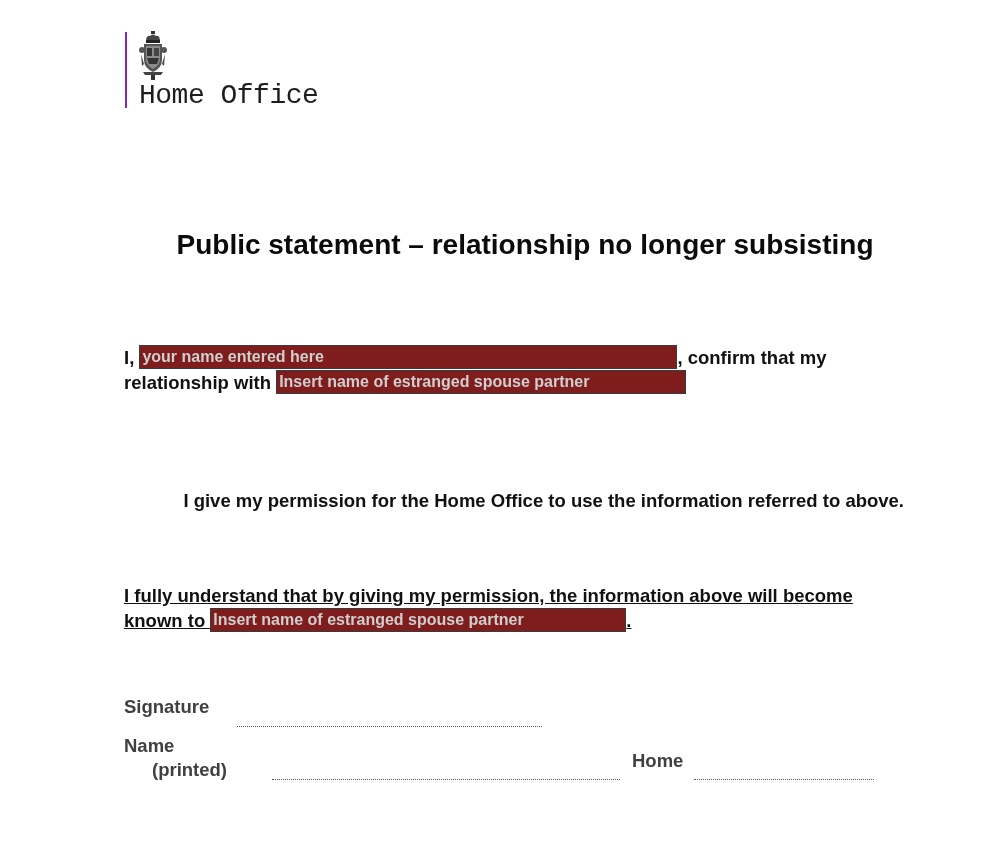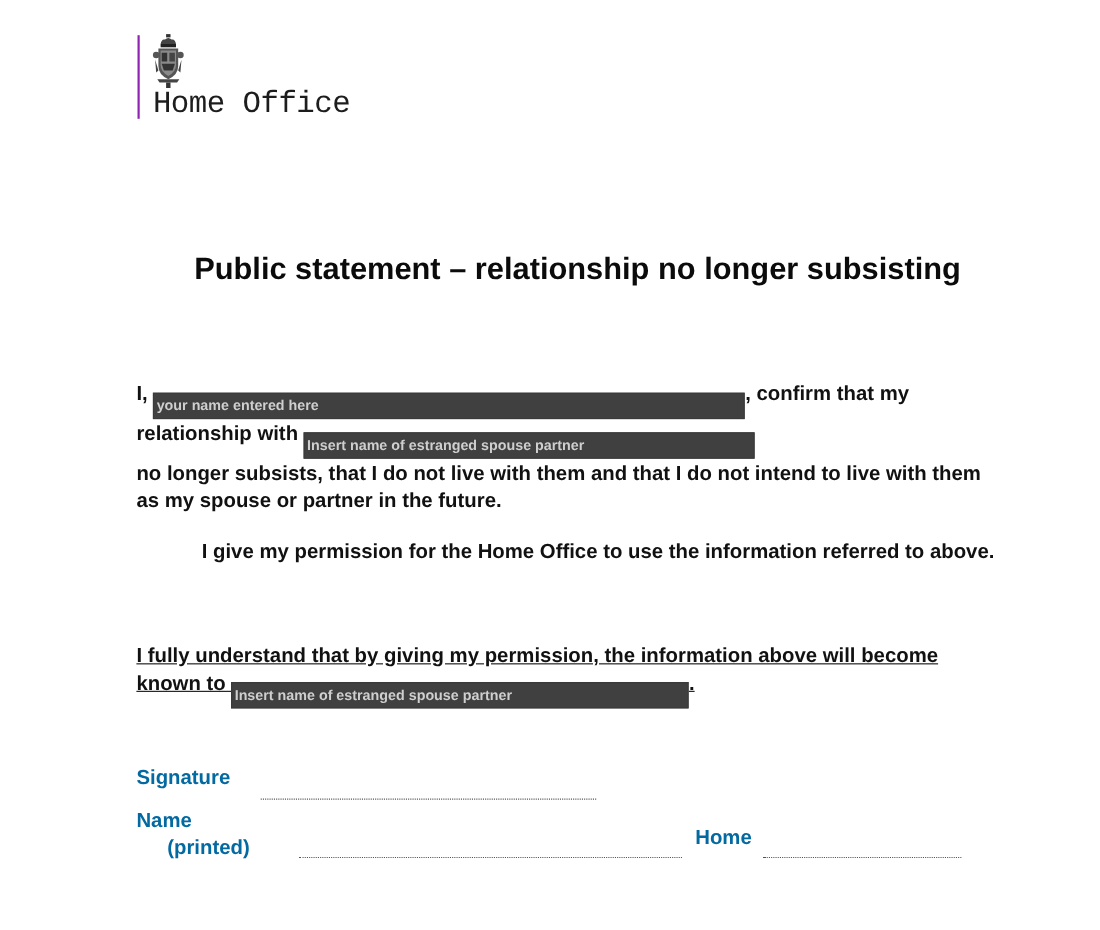--- a/index.html
+++ b/index.html
@@ -74,36 +74,36 @@
     .field {
       display: inline-block;
       vertical-align: top;
       box-sizing: border-box;
       border: 1.5px solid #3a3a3a;
       height: 24px;
       line-height: 22px;
       padding: 0 2px;
       color: #cfcfcf;
       font-weight: bold;
-      font-size: 13px;
+      font-size: 16px;
       white-space: nowrap;
       overflow: hidden;
-      background: #404040;
-      margin-top: 12px;
+      background: #7f1d1d;
+      margin-top: 0px;
     }
     .f-name { width: 538px; }
     .f-spouse1 { width: 410px; }
     .f-spouse2 { width: 416px; }
     .sig-label {
       position: absolute;
       left: 124px;
       font-size: 18.5px;
       font-weight: bold;
       line-height: 22px;
-      color: #0369a1;
+      color: #404040;
     }
     .dots {
       position: absolute;
       height: 0;
       border-bottom: 1.5px dotted #555555;
     }
   </style>
 </head>
 <body>
 
@@ -129,21 +129,20 @@
     <path d="M5 42 L25 42 L23 45 L7 45 Z" fill="#444"></path>
     <rect x="13" y="45" width="4" height="5" fill="#333"></rect>
   </svg>
   <div class="logo-text">Home Office</div>
 </div>
 
 <div class="title">Public statement – relationship no longer subsisting</div>
 
 <div class="para p1">
   <span>I, </span><span class="field f-name">your name entered here</span><span>, confirm that my relationship with </span><span class="field f-spouse1">Insert name of estranged spouse partner</span><br>
-  <span>no longer subsists, that I do not live with them and that I do not intend to live with them as my spouse or partner in the future.</span>
 </div>
 
 <div class="para p2">I give my permission for the Home Office to use the information referred to above.</div>
 
 <div class="para p3">
   <span>I fully understand that by giving my permission, the information above will become known to </span><span class="field f-spouse2">Insert name of estranged spouse partner </span><span>.</span>
 </div>
 
 <div class="sig-label" style="top:696px;">Signature</div>
 <div class="dots" style="left:237px; top:726px; width:305px;"></div>

